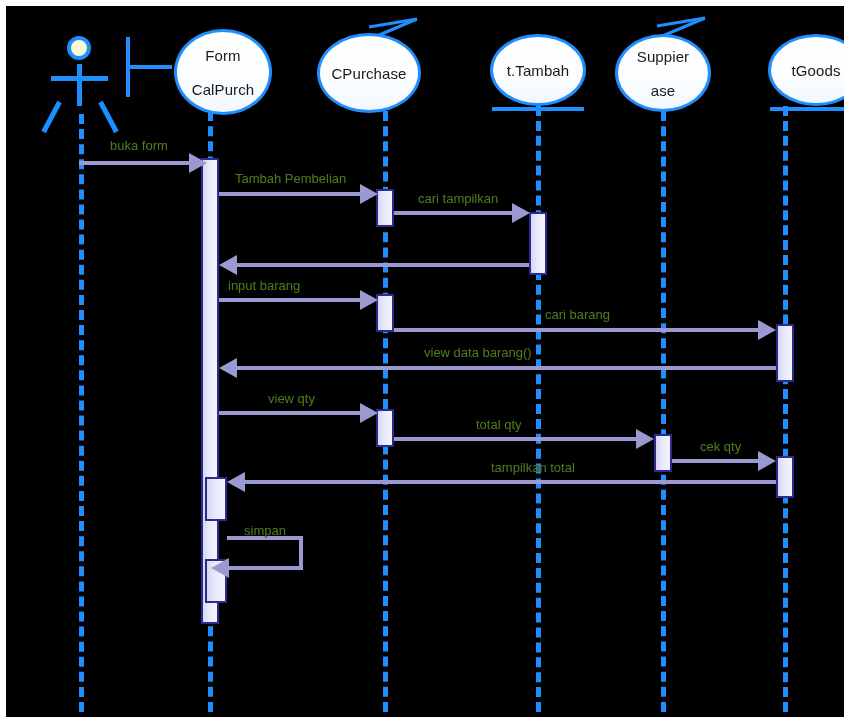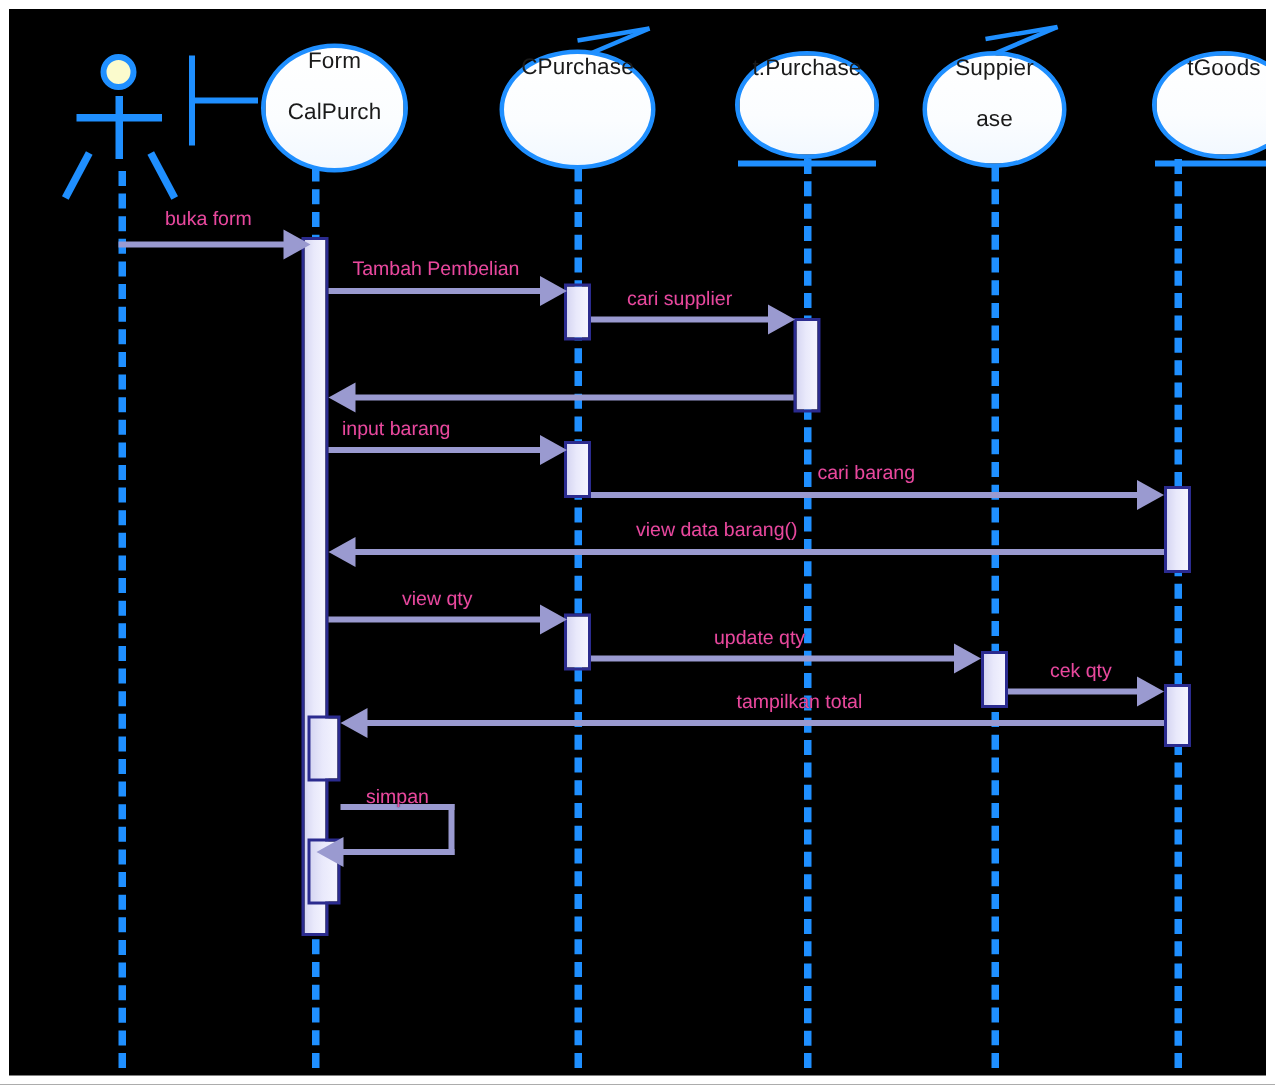--- a/index.html
+++ b/index.html
@@ -29,21 +29,21 @@
   }
   .ellipse{
     position:absolute;
     left:0;top:0;
     width:100%;height:100%;
     border-radius:50%;
     background:linear-gradient(180deg,#ffffff 0%,#fbfdff 60%,#f2f8ff 100%);
     border:3px solid #1f8fff;
     box-sizing:border-box;
     display:flex;
-    align-items:flex-start;
+    align-items:center;
     justify-content:center;
     text-align:center;
   }
   .ellipse span{
     display:block;
     color:#1a1a1a;
     font-size:15px;
     line-height:17px;
     letter-spacing:.1px;
     padding:0 6px;
@@ -118,21 +118,21 @@
   .msg .arrow-l{
     position:absolute;
     left:-16px;top:-8px;
     width:0;height:0;
     border-top:10px solid transparent;
     border-bottom:10px solid transparent;
     border-right:18px solid #9a9ad0;
   }
   .msg-label{
     position:absolute;
-    color:#ec4899;
+    color:#4d7c0f;
     font-size:13px;
     white-space:nowrap;
     z-index:8;
     text-shadow:0 0 1px #101030;
   }
 
   
   .selfmsg{position:absolute;z-index:7;}
   .selfmsg .top{position:absolute;left:0;top:0;height:4px;background:#9a9ad0;}
   .selfmsg .side{position:absolute;top:0;width:4px;background:#9a9ad0;}
@@ -171,33 +171,33 @@
         <div class="horz"></div>
     </div>
     <div class="ellipse">
       <span>
         <span>Form</span><br>
         <span>CalPurch</span>
       </span>
     </div>
   </div>
 
-  <div class="head" style="left:327px;top:27px;width:104px;height:80px;">
+  <div class="head" style="left:311px;top:27px;width:104px;height:80px;">
     <svg class="control-mark" viewBox="0 0 58 26">
       <line x1="4" y1="24" x2="56" y2="2" stroke="#1f8fff" stroke-width="3"></line>
       <line x1="8" y1="10" x2="56" y2="2" stroke="#1f8fff" stroke-width="3"></line>
     </svg>
     <div class="ellipse">
       <span>CPurchase</span>
     </div>
   </div>
 
   <div class="head" style="left:484px;top:28px;width:96px;height:72px;">
     <div class="ellipse">
-      <span>t.Purchase</span>
+      <span>t.Tambah</span>
     </div>
     <div class="entity-underline" style="width:92px;"></div>
   </div>
 
   <div class="head" style="left:609px;top:28px;width:96px;height:78px;">
     <svg class="control-mark" viewBox="0 0 58 26" style="right:4px;top:-18px;">
       <line x1="4" y1="24" x2="56" y2="2" stroke="#1f8fff" stroke-width="3"></line>
       <line x1="8" y1="10" x2="56" y2="2" stroke="#1f8fff" stroke-width="3"></line>
     </svg>
     <div class="ellipse">
@@ -236,21 +236,21 @@
   <div class="msg-label" style="left:104px;top:132px;">buka form</div>
 
   <div class="msg" style="left:213px;top:186px;width:143px;">
     <div class="arrow-r"></div>
   </div>
   <div class="msg-label" style="left:229px;top:165px;">Tambah Pembelian</div>
 
   <div class="msg" style="left:388px;top:205px;width:120px;">
     <div class="arrow-r"></div>
   </div>
-  <div class="msg-label" style="left:412px;top:185px;">cari supplier</div>
+  <div class="msg-label" style="left:412px;top:185px;">cari tampilkan</div>
 
   <div class="msg" style="left:229px;top:257px;width:294px;">
     <div class="arrow-l"></div>
   </div>
 
   <div class="msg" style="left:213px;top:292px;width:143px;">
     <div class="arrow-r"></div>
   </div>
   <div class="msg-label" style="left:222px;top:272px;">input barang</div>
 
@@ -265,21 +265,21 @@
   <div class="msg-label" style="left:418px;top:339px;">view data barang()</div>
 
   <div class="msg" style="left:213px;top:405px;width:143px;">
     <div class="arrow-r"></div>
   </div>
   <div class="msg-label" style="left:262px;top:385px;">view qty</div>
 
   <div class="msg" style="left:388px;top:431px;width:244px;">
     <div class="arrow-r"></div>
   </div>
-  <div class="msg-label" style="left:470px;top:411px;">update qty</div>
+  <div class="msg-label" style="left:470px;top:411px;">total qty</div>
 
   <div class="msg" style="left:666px;top:453px;width:88px;">
     <div class="arrow-r"></div>
   </div>
   <div class="msg-label" style="left:694px;top:433px;">cek qty</div>
 
   <div class="msg" style="left:237px;top:474px;width:533px;">
     <div class="arrow-l"></div>
   </div>
   <div class="msg-label" style="left:441px;top:454px;margin-left:44px;">tampilkan total</div>

